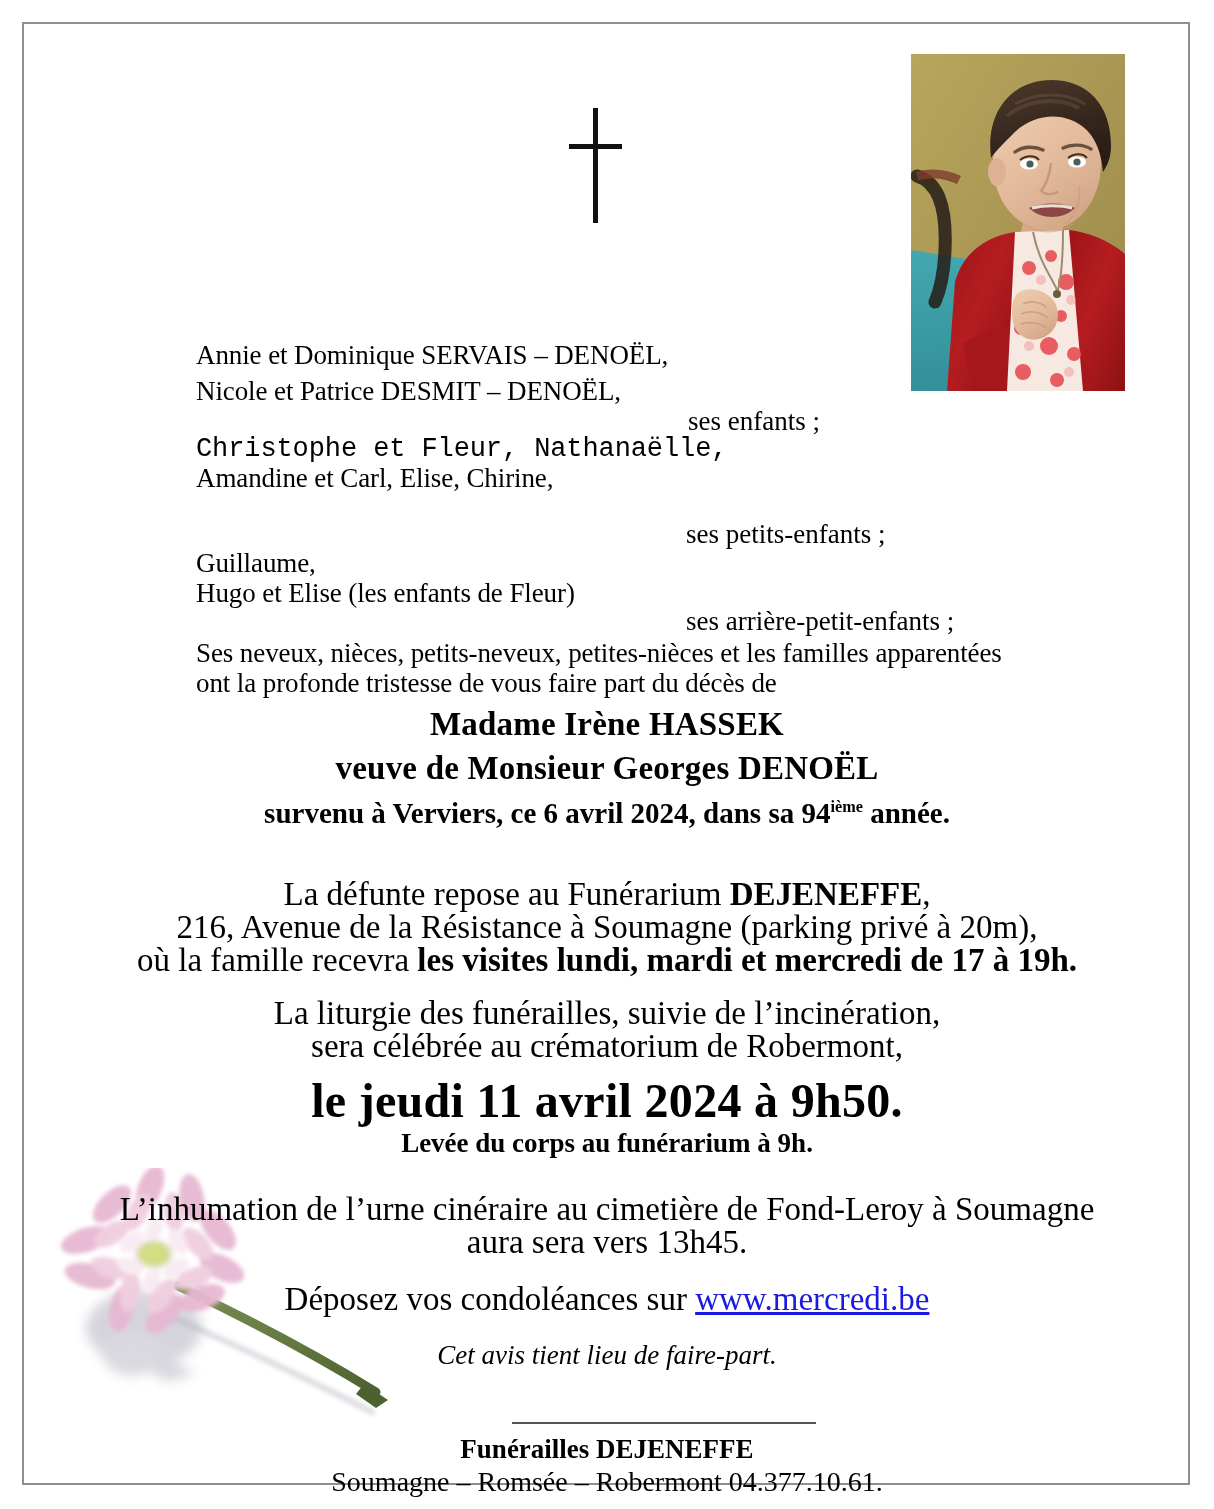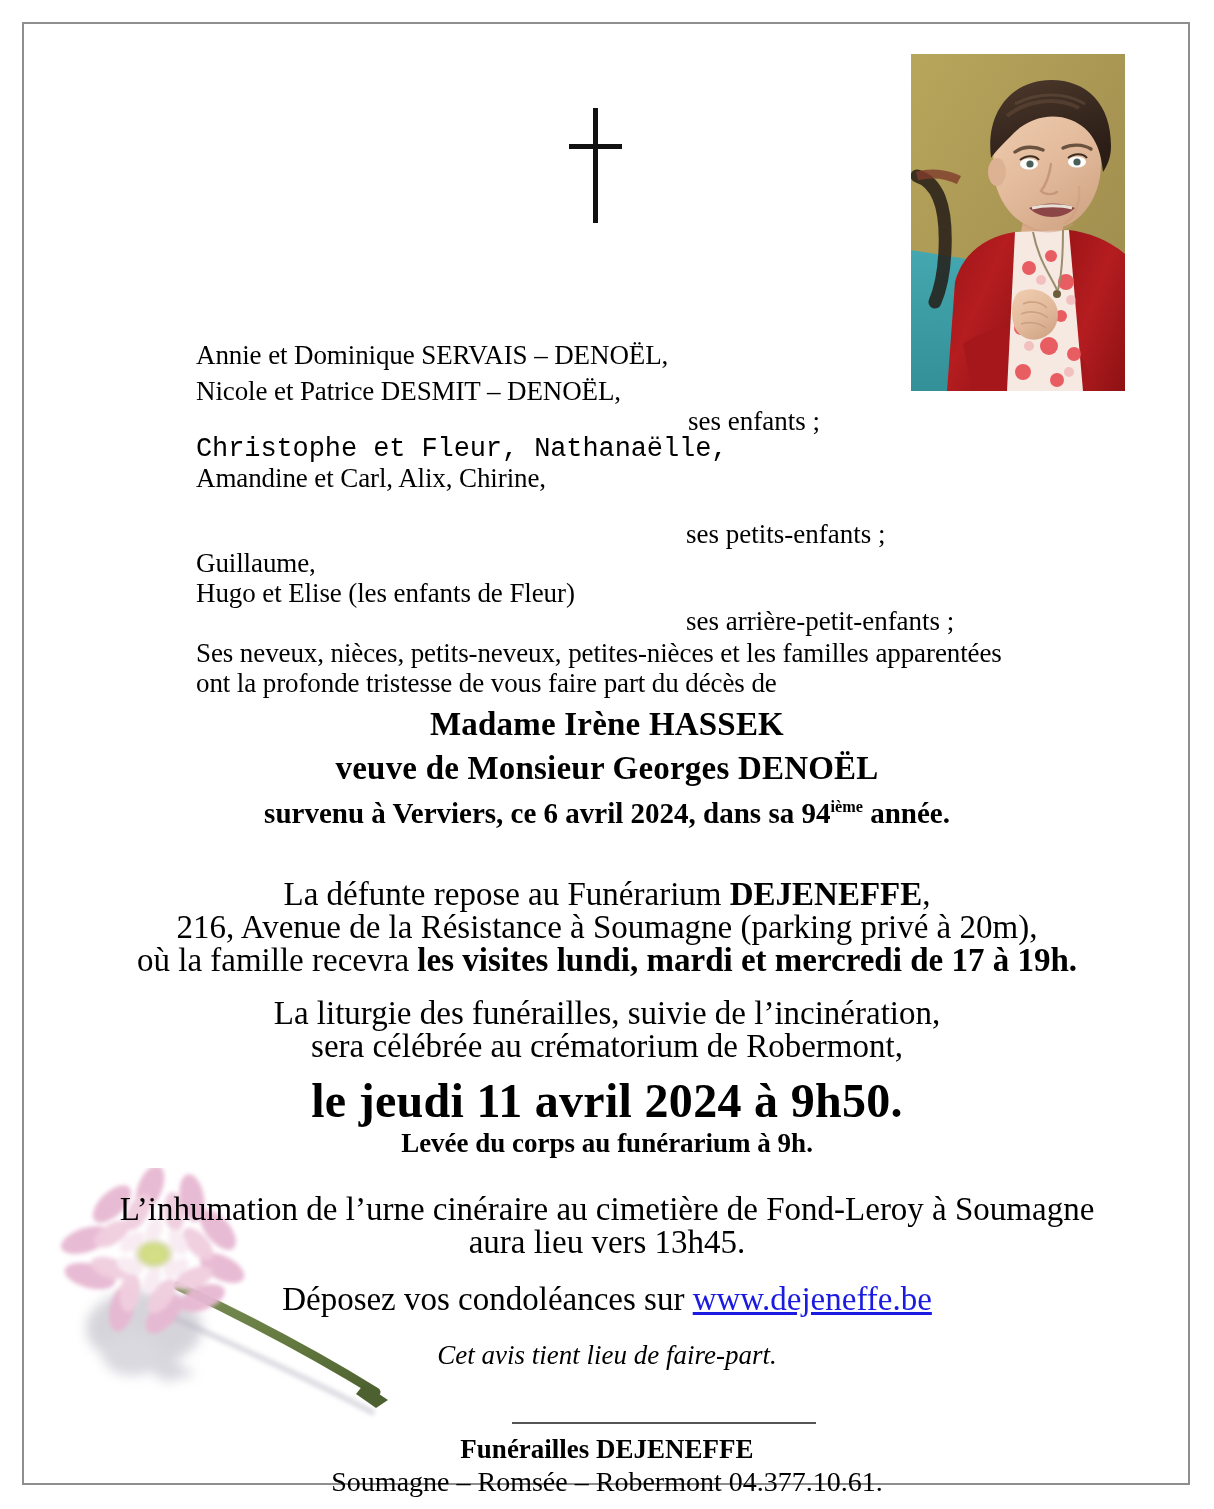--- a/index.html
+++ b/index.html
@@ -350,21 +350,21 @@
   </svg>
 </div>
 
 <div class="content">
 
   <div class="line fam" style="left:196px; top:342px;">Annie et Dominique SERVAIS – DENOËL,</div>
   <div class="line fam" style="left:196px; top:378px;">Nicole et Patrice DESMIT – DENOËL,</div>
   <div class="line rel" style="left:688px; top:408px;">ses enfants ;</div>
 
   <div class="line fam" style="left:196px; top:436px;font-family:Liberation Mono, monospace;">Christophe et Fleur, Nathanaëlle,</div>
-  <div class="line fam" style="left:196px; top:465px;">Amandine et Carl, Alix, Chirine,</div>
+  <div class="line fam" style="left:196px; top:465px;">Amandine et Carl, Elise, Chirine,</div>
   <div class="line rel" style="left:686px; top:521px;">ses petits-enfants ;</div>
 
   <div class="line fam" style="left:196px; top:550px;">Guillaume,</div>
   <div class="line fam" style="left:196px; top:580px;">Hugo et Elise (les enfants de Fleur)</div>
   <div class="line rel" style="left:686px; top:608px;">ses arrière-petit-enfants ;</div>
 
   <div class="line fam" style="left:196px; top:640px;">Ses neveux, nièces, petits-neveux, petites-nièces et les familles apparentées</div>
   <div class="line fam" style="left:196px; top:670px;">ont la profonde tristesse de vous faire part du décès de</div>
 
   <div class="centered name-big" style="top:706px;">Madame Irène HASSEK</div>
@@ -380,24 +380,24 @@
   <div class="centered body-txt" style="top:942px;">
     <span>où la famille recevra </span><span class="bold">les visites lundi, mardi et mercredi de 17 à 19h.</span>
   </div>
 
   <div class="centered body-txt" style="top:995px;">La liturgie des funérailles, suivie de l’incinération,</div>
   <div class="centered body-txt" style="top:1028px;">sera célébrée au crématorium de Robermont,</div>
   <div class="centered date-big" style="top:1073px;">le jeudi 11 avril 2024 à 9h50.</div>
   <div class="centered levee" style="top:1128px;">Levée du corps au funérarium à 9h.</div>
 
   <div class="centered body-txt" style="top:1191px;">L’inhumation de l’urne cinéraire au cimetière de Fond-Leroy à Soumagne</div>
-  <div class="centered body-txt" style="top:1224px;">aura lieu vers 13h45.</div>
+  <div class="centered body-txt" style="top:1224px;">aura sera vers 13h45.</div>
 
   <div class="centered body-txt" style="top:1281px;">
-    <span>Déposez vos condoléances sur </span><a class="weblink" href="#">www.dejeneffe.be</a>
+    <span>Déposez vos condoléances sur </span><a class="weblink" href="#">www.mercredi.be</a>
   </div>
 
   <div class="centered avis-italic" style="top:1340px;">Cet avis tient lieu de faire-part.</div>
 
   <div class="divider"></div>
 
   <div class="centered footer-bold" style="top:1434px;">Funérailles DEJENEFFE</div>
   <div class="centered footer-txt" style="top:1466px;">Soumagne – Romsée – Robermont 04.377.10.61.</div>
 
 </div>

